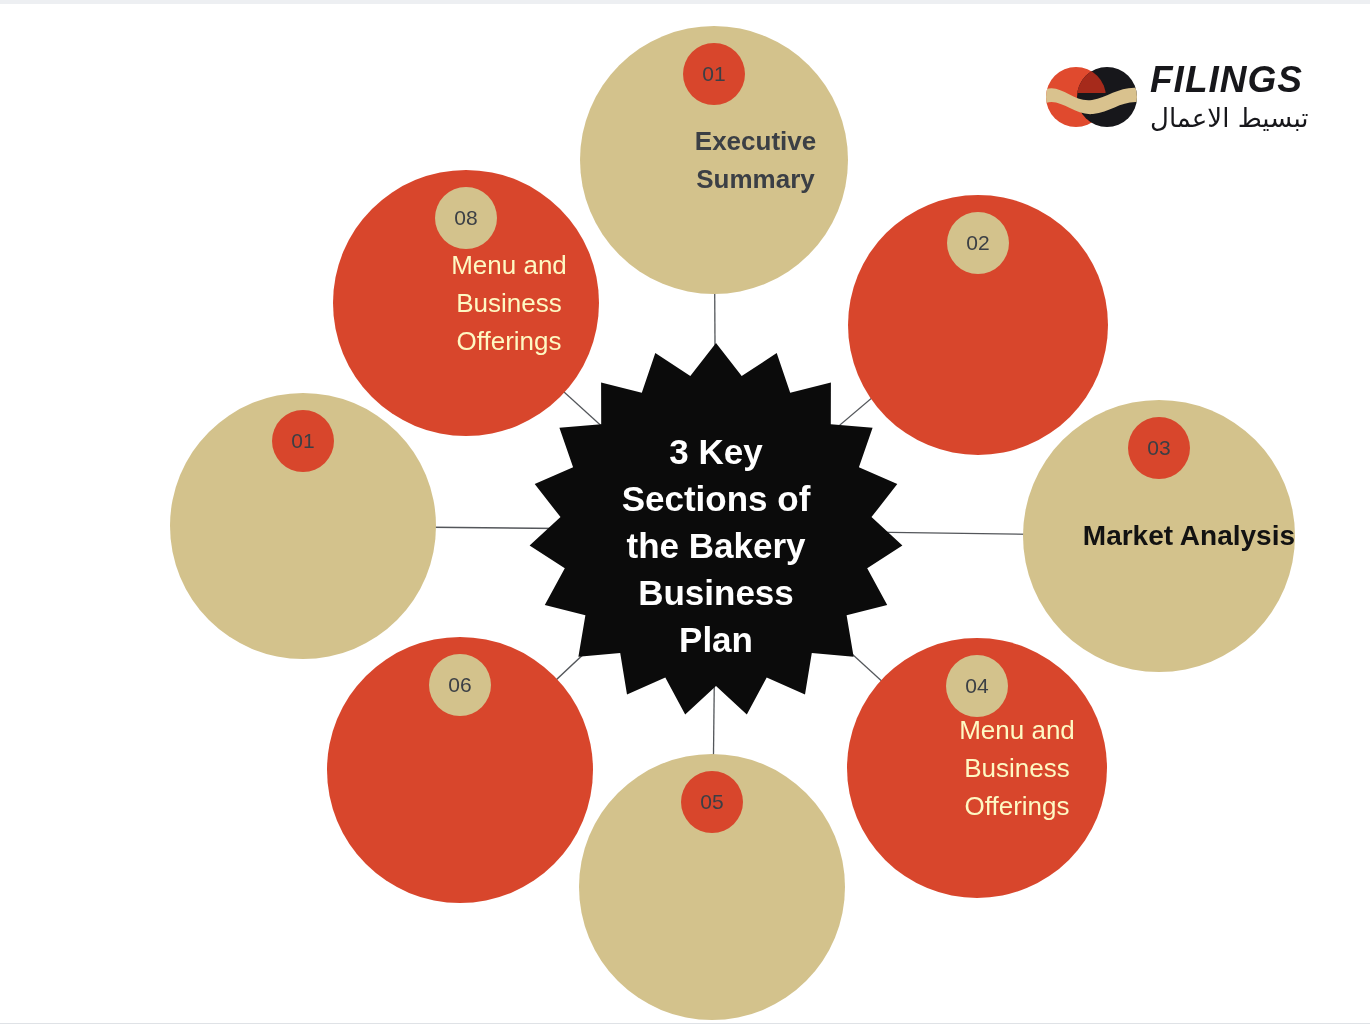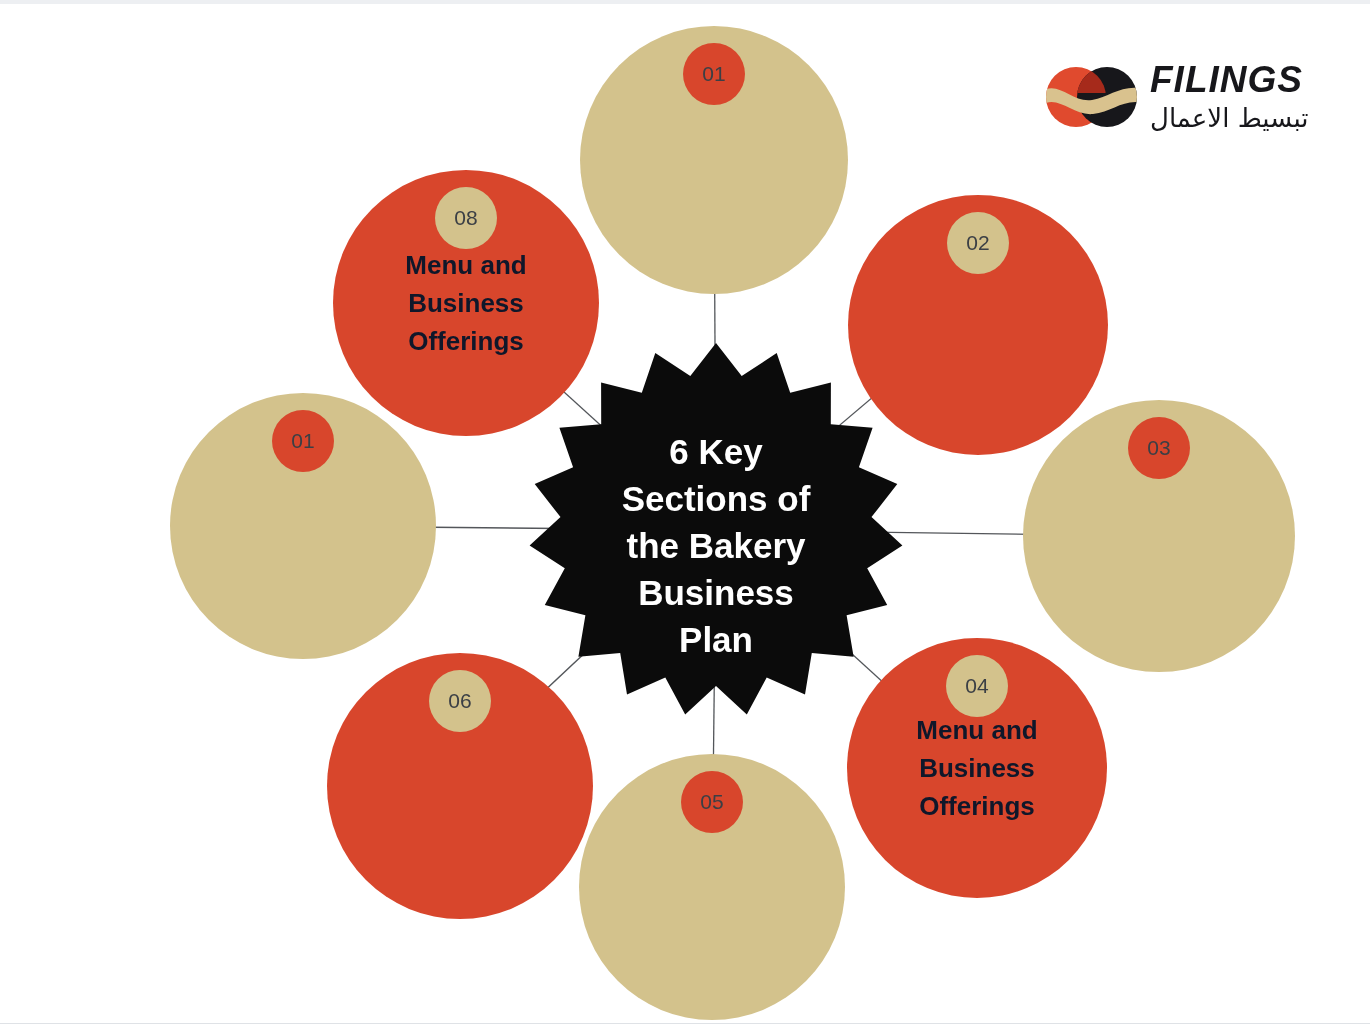--- a/index.html
+++ b/index.html
@@ -22,36 +22,36 @@
   svg.diagram-layer {
     position: absolute; left: 0; top: 0; width: 1370px; height: 1026px;
     z-index: 1;
   }
   .connector { stroke: var(--connector); stroke-width: 1.3; }
   #starburst { fill: var(--black); }
 
   .node {
     position: absolute;
     border-radius: 50%;
-    display: flex; align-items: center; justify-content: center;
+    display: flex; align-items: center; justify-content: flex-end;
     text-align: center;
     z-index: 2;
   }
   .node.tan { background: var(--tan); }
   .node.red { background: var(--red); }
   .badge {
     position: absolute; top: 17px; left: 50%; transform: translateX(-50%);
     width: 62px; height: 62px; border-radius: 50%;
     display: flex; align-items: center; justify-content: center;
     font-size: 21px; font-weight: 500; color: var(--textDark);
   }
   .node.tan .badge { background: var(--red); }
   .node.red .badge { background: var(--tan); }
   .label { font-size: 26px; line-height: 38px; }
-  .node.red .label { color: #0f172a; font-weight: 700; }
+  .node.red .label { color: #fef9c3; font-weight: 400; }
   .label.bold-dark { color: var(--textDark); font-weight: 700; }
   .label.bold-black { color: #121212; font-weight: 700; font-size: 28px; }
   .label.reg-dark { color: #42464d; font-weight: 400; }
 
   .center-title {
     position: absolute; left: 556px; top: 415px; width: 320px; height: 260px;
     display: flex; align-items: center; justify-content: center;
     text-align: center; z-index: 3;
     color: #ffffff; font-weight: 700; font-size: 35px; line-height: 47px;
     white-space: pre-line;
@@ -83,58 +83,60 @@
   <line class="connector" x1="716" y1="530" x2="978" y2="308"></line>
   <line class="connector" x1="716" y1="530" x2="1159" y2="536"></line>
   <line class="connector" x1="716" y1="530" x2="977" y2="768"></line>
   <line class="connector" x1="716" y1="530" x2="712" y2="887"></line>
   <line class="connector" x1="716" y1="530" x2="460" y2="770"></line>
   <line class="connector" x1="716" y1="530" x2="303" y2="526"></line>
   <line class="connector" x1="716" y1="530" x2="466" y2="303"></line>
   <polygon id="starburst" points="716.0,343.0 741.7,376.1 776.7,353.1 790.2,392.8 830.9,382.4 830.8,424.3 872.6,427.7 858.9,467.3 897.3,484.1 871.5,517.1 902.4,545.4 867.2,568.3 887.2,605.1 846.6,615.3 853.6,656.7 811.8,653.1 805.0,694.5 766.7,677.5 746.8,714.4 716.0,686.0 685.2,714.4 665.3,677.5 627.0,694.5 620.2,653.1 578.4,656.7 585.4,615.3 544.8,605.1 564.8,568.3 529.6,545.4 560.5,517.1 534.7,484.1 573.1,467.3 559.4,427.7 601.2,424.3 601.1,382.4 641.8,392.8 655.3,353.1 690.3,376.1"></polygon>
 </svg>
 
-<div class="center-title">6 Key
+<div class="center-title">3 Key
 Sections of
 the Bakery
 Business
 Plan</div>
 
 <div class="node tan" style="left:580px;top:26px;width:268px;height:268px">
   <div class="badge">
       <span>01</span>
     </div>
+  <div class="label bold-dark" style="max-width:185px">Executive Summary</div>
 </div>
 
 <div class="node red" style="left:848px;top:195px;width:260px;height:260px">
   <div class="badge">
       <span>02</span>
     </div>
 </div>
 
 <div class="node tan" style="left:1023px;top:400px;width:272px;height:272px">
   <div class="badge">
       <span>03</span>
     </div>
+  <div class="label bold-black" style="max-width:240px">Market Analysis</div>
 </div>
 
 <div class="node red" style="left:847px;top:638px;width:260px;height:260px">
   <div class="badge">
       <span>04</span>
     </div>
   <div class="label" style="max-width:180px">Menu and Business Offerings</div>
 </div>
 
 <div class="node tan" style="left:579px;top:754px;width:266px;height:266px">
   <div class="badge">
       <span>05</span>
     </div>
 </div>
 
-<div class="node red" style="left:327px;top:653px;width:266px;height:266px">
+<div class="node red" style="left:327px;top:637px;width:266px;height:266px">
   <div class="badge">
       <span>06</span>
     </div>
 </div>
 
 <div class="node tan" style="left:170px;top:393px;width:266px;height:266px">
   <div class="badge">
       <span>01</span>
     </div>
 </div>

